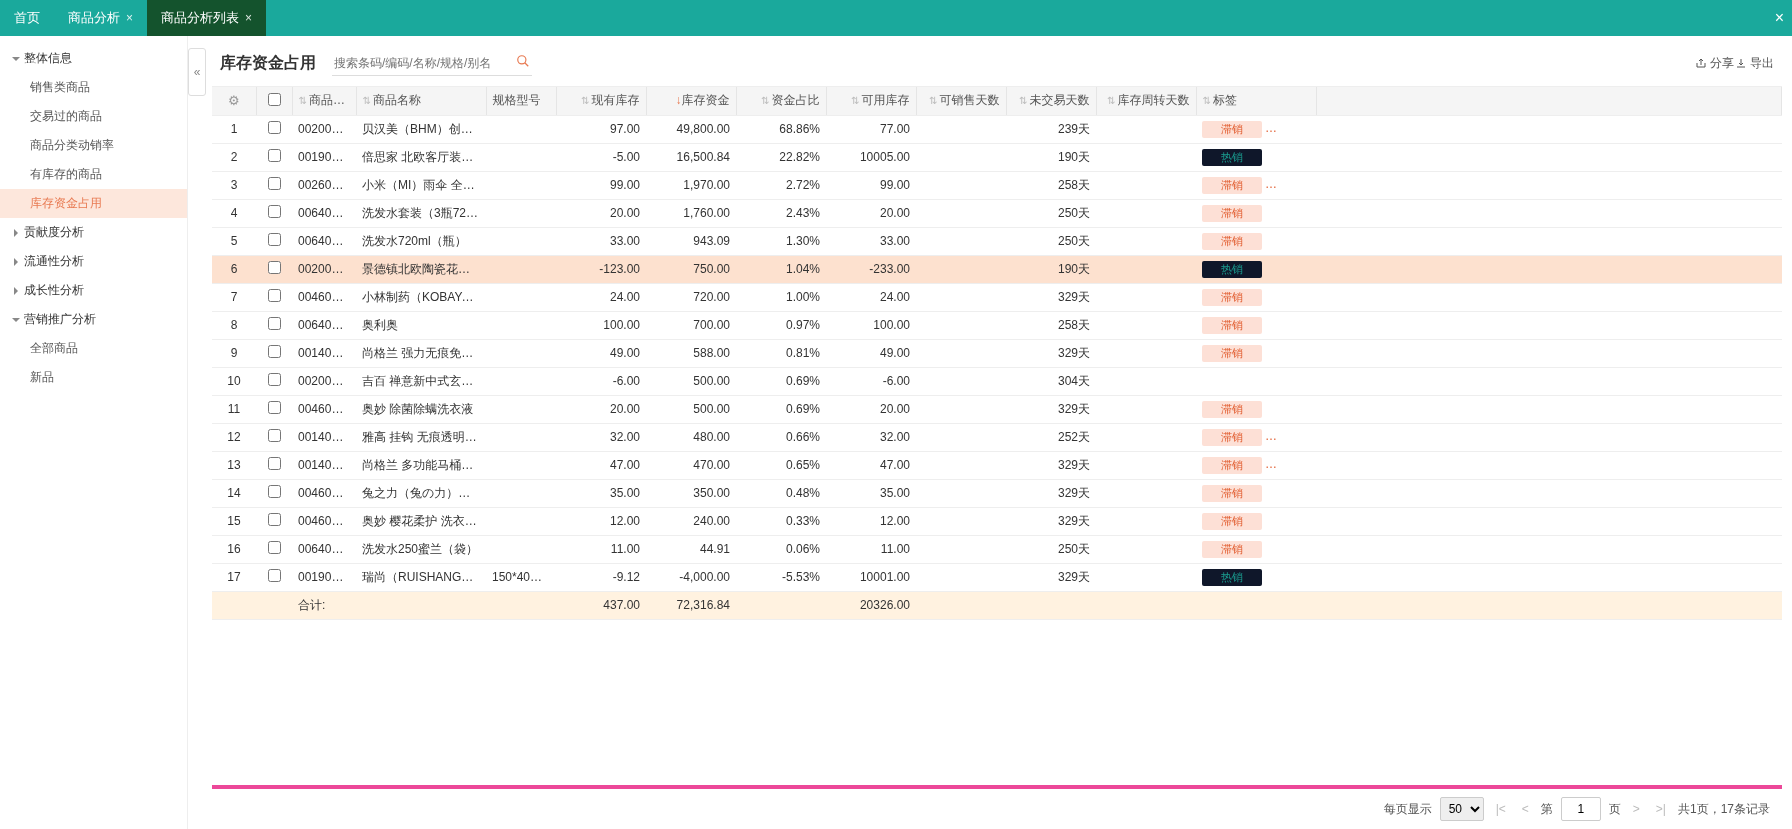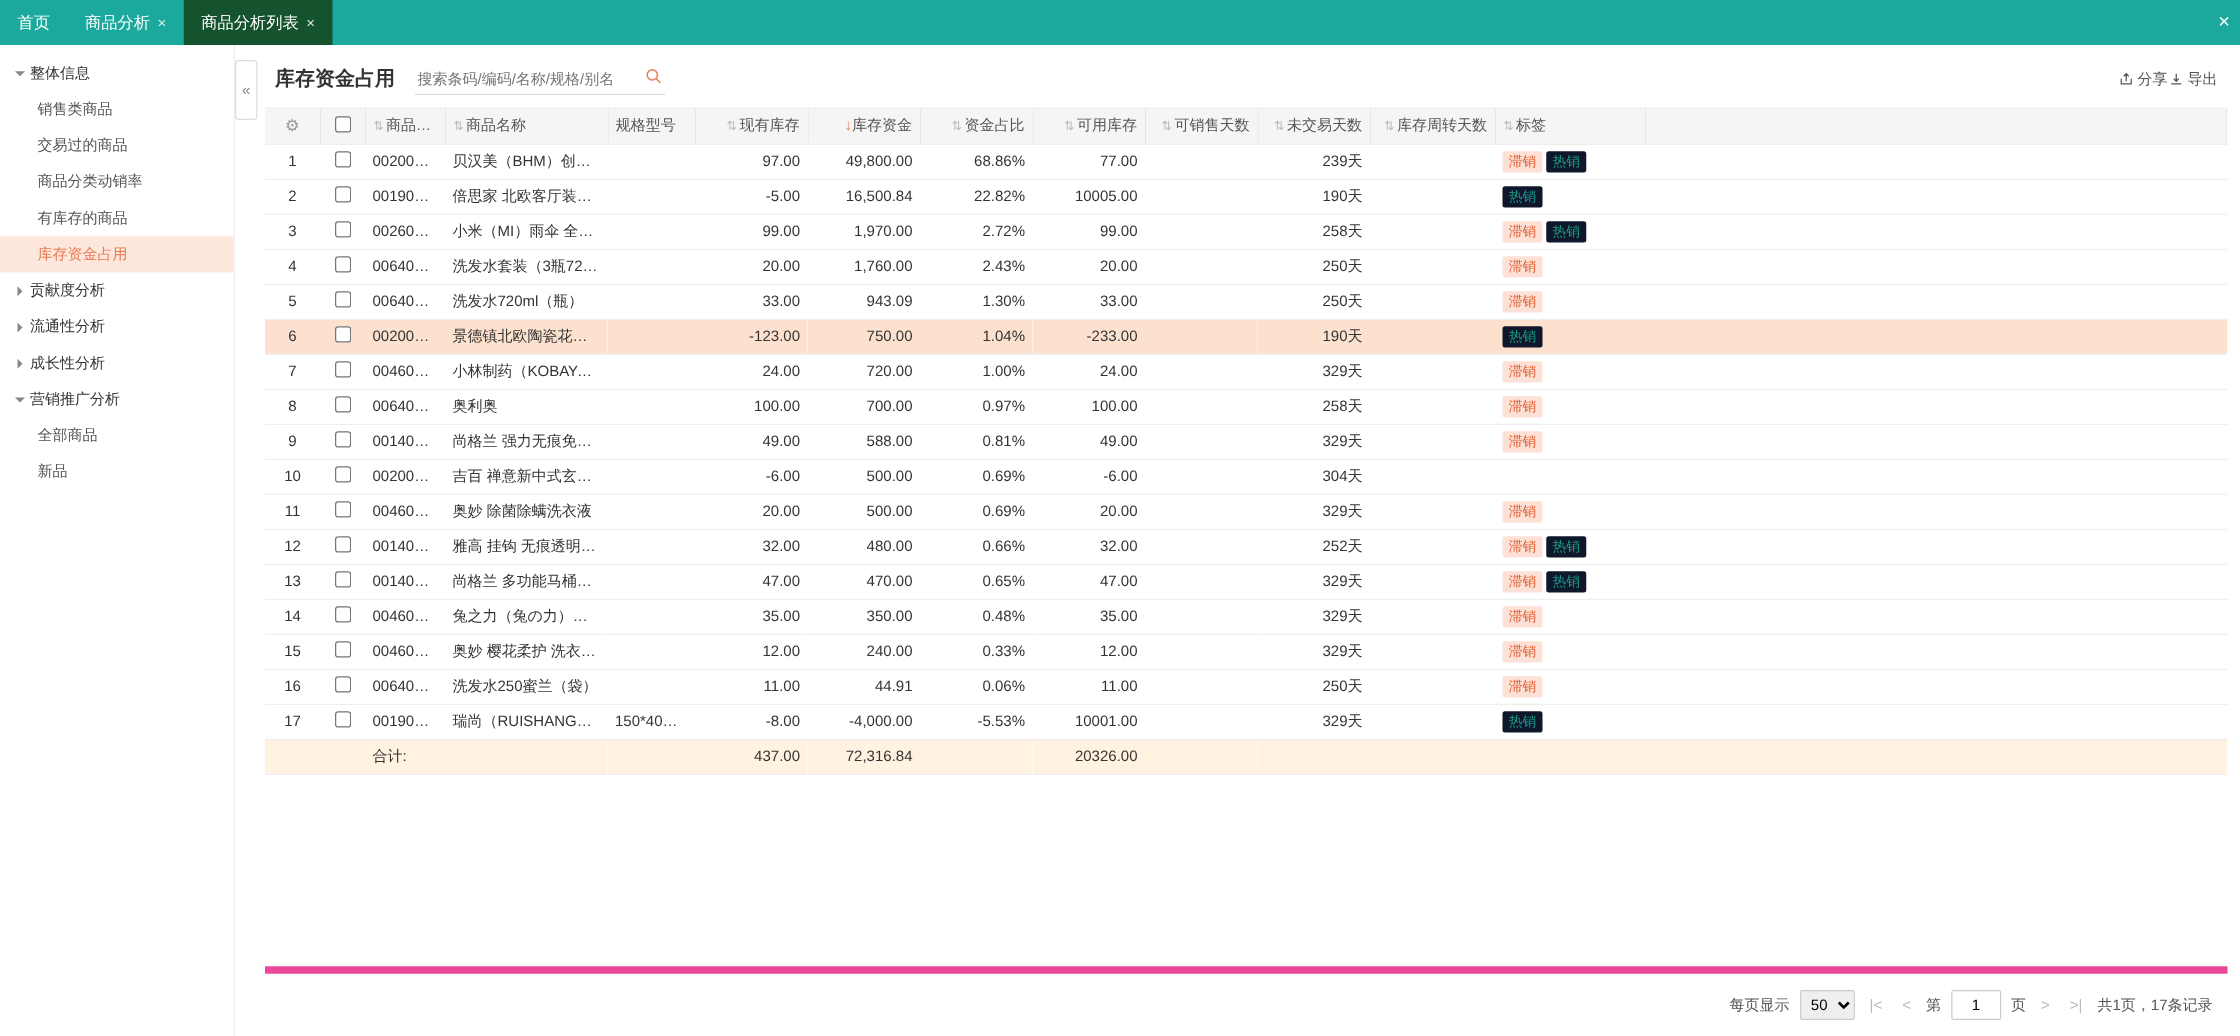--- a/index.html
+++ b/index.html
@@ -29,25 +29,25 @@
 table { border-collapse: collapse; width: 100%; table-layout: fixed; }
 th, td { border-bottom: 1px solid #eee; padding: 0 6px; height: 28px; font-size: 12px; white-space: nowrap; overflow: hidden; text-overflow: ellipsis; }
 th { background: #f5f5f5; color: #555; font-weight: normal; text-align: left; position: sticky; top: 0; border-right: 1px solid #e5e5e5; }
 th.sortable::before { content: "⇅"; color: #bbb; font-size: 10px; margin-right: 2px; }
 th.sortdesc::before { content: "↓"; color: #e87a52; }
 td.num, th.num { text-align: right; }
 td.ctr, th.ctr { text-align: center; }
 tr.highlight td { background: #fde1cf; }
 .gear { color: #999; font-size: 13px; }
 .chk { width: 13px; height: 13px; }
-.tag { display: inline-block; padding: 1px 5px; border-radius: 2px; font-size: 11px; margin-right: 3px; }
+.tag { display: inline-block; padding: 1px 19px; border-radius: 2px; font-size: 11px; margin-right: 3px; }
 .tag-zhi { background: #fde0d6; color: #e15a2c; }
 .tag-re { background: #0f172a; color: #1a9e91; }
 .footer-row { background: #fff2e0; padding-left: 28px; }
-.pager { height: 56px; display: flex; align-items: center; justify-content: flex-end; gap: 8px; padding: 16px 12px; font-size: 12px; color: #555; border-top: 6px solid #ec4899; }
+.pager { height: 44px; display: flex; align-items: center; justify-content: flex-end; gap: 8px; padding: 16px 12px; font-size: 12px; color: #555; border-top: 4px solid #ec4899; }
 .pager select, .pager input { height: 24px; border: 1px solid #ccc; border-radius: 2px; font-size: 12px; padding: 0 4px; }
 .pager input { width: 40px; text-align: center; }
 .pager .pbtn { color: #bbb; cursor: pointer; padding: 0 4px; }
 .col-idx{width:44px}.col-chk{width:36px}.col-code{width:64px}.col-name{width:130px}.col-spec{width:70px}.col-stock{width:90px}.col-fund{width:90px}.col-ratio{width:90px}.col-avail{width:90px}.col-saledays{width:90px}.col-notrans{width:90px}.col-turn{width:100px}.col-tags{width:120px}
 </style>
 </head>
 <body>
 
 <div class="topbar">
   <div id="tabs-host" style="display: flex;">
@@ -403,21 +403,21 @@
               <td class="num"></td>
               <td><span class="tag tag-zhi">滞销</span></td>
               <td></td>
             </tr>
             <tr>
               <td class="ctr">17</td>
               <td class="ctr"><input type="checkbox" class="chk" style=""></td>
               <td>001900…</td>
               <td>瑞尚（RUISHANG）卧室…</td>
               <td>150*40厘米</td>
-              <td class="num">-8.00</td>
+              <td class="num">-9.12</td>
               <td class="num">-4,000.00</td>
               <td class="num">-5.53%</td>
               <td class="num">10001.00</td>
               <td class="num"></td>
               <td class="num">329天</td>
               <td class="num"></td>
               <td><span class="tag tag-re">热销</span></td>
               <td></td>
             </tr>
           </tbody>

